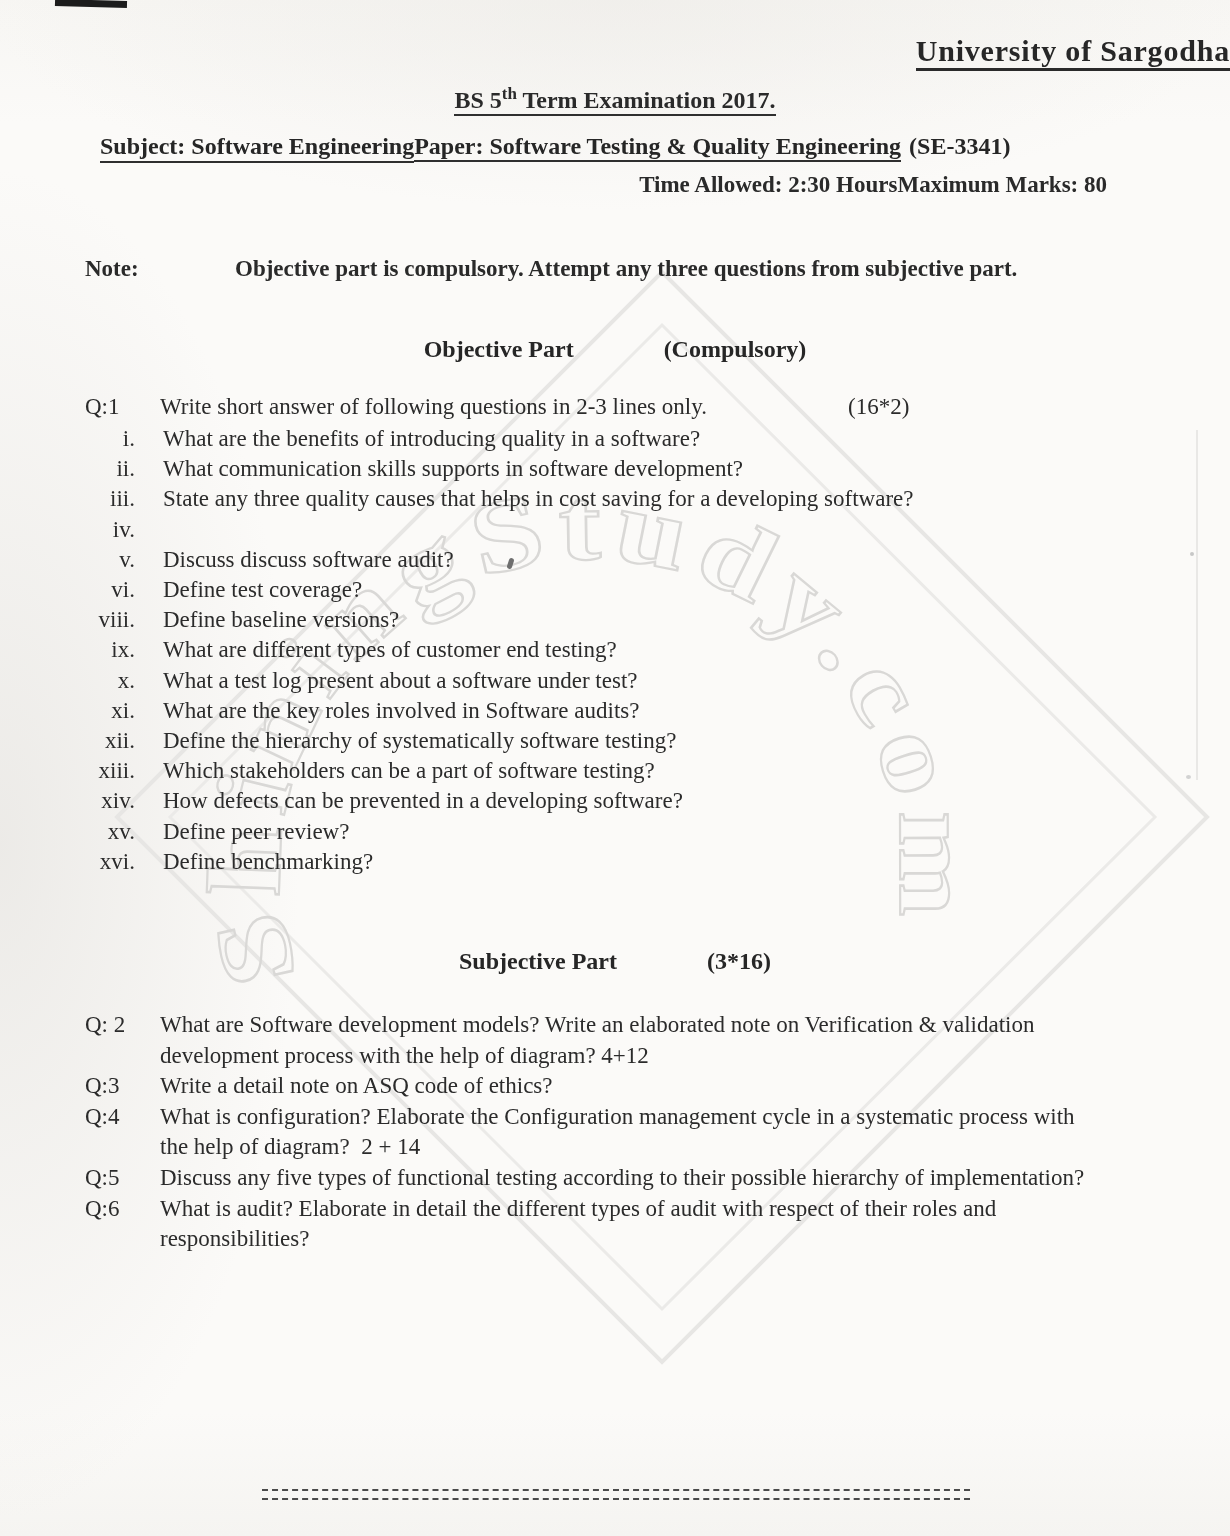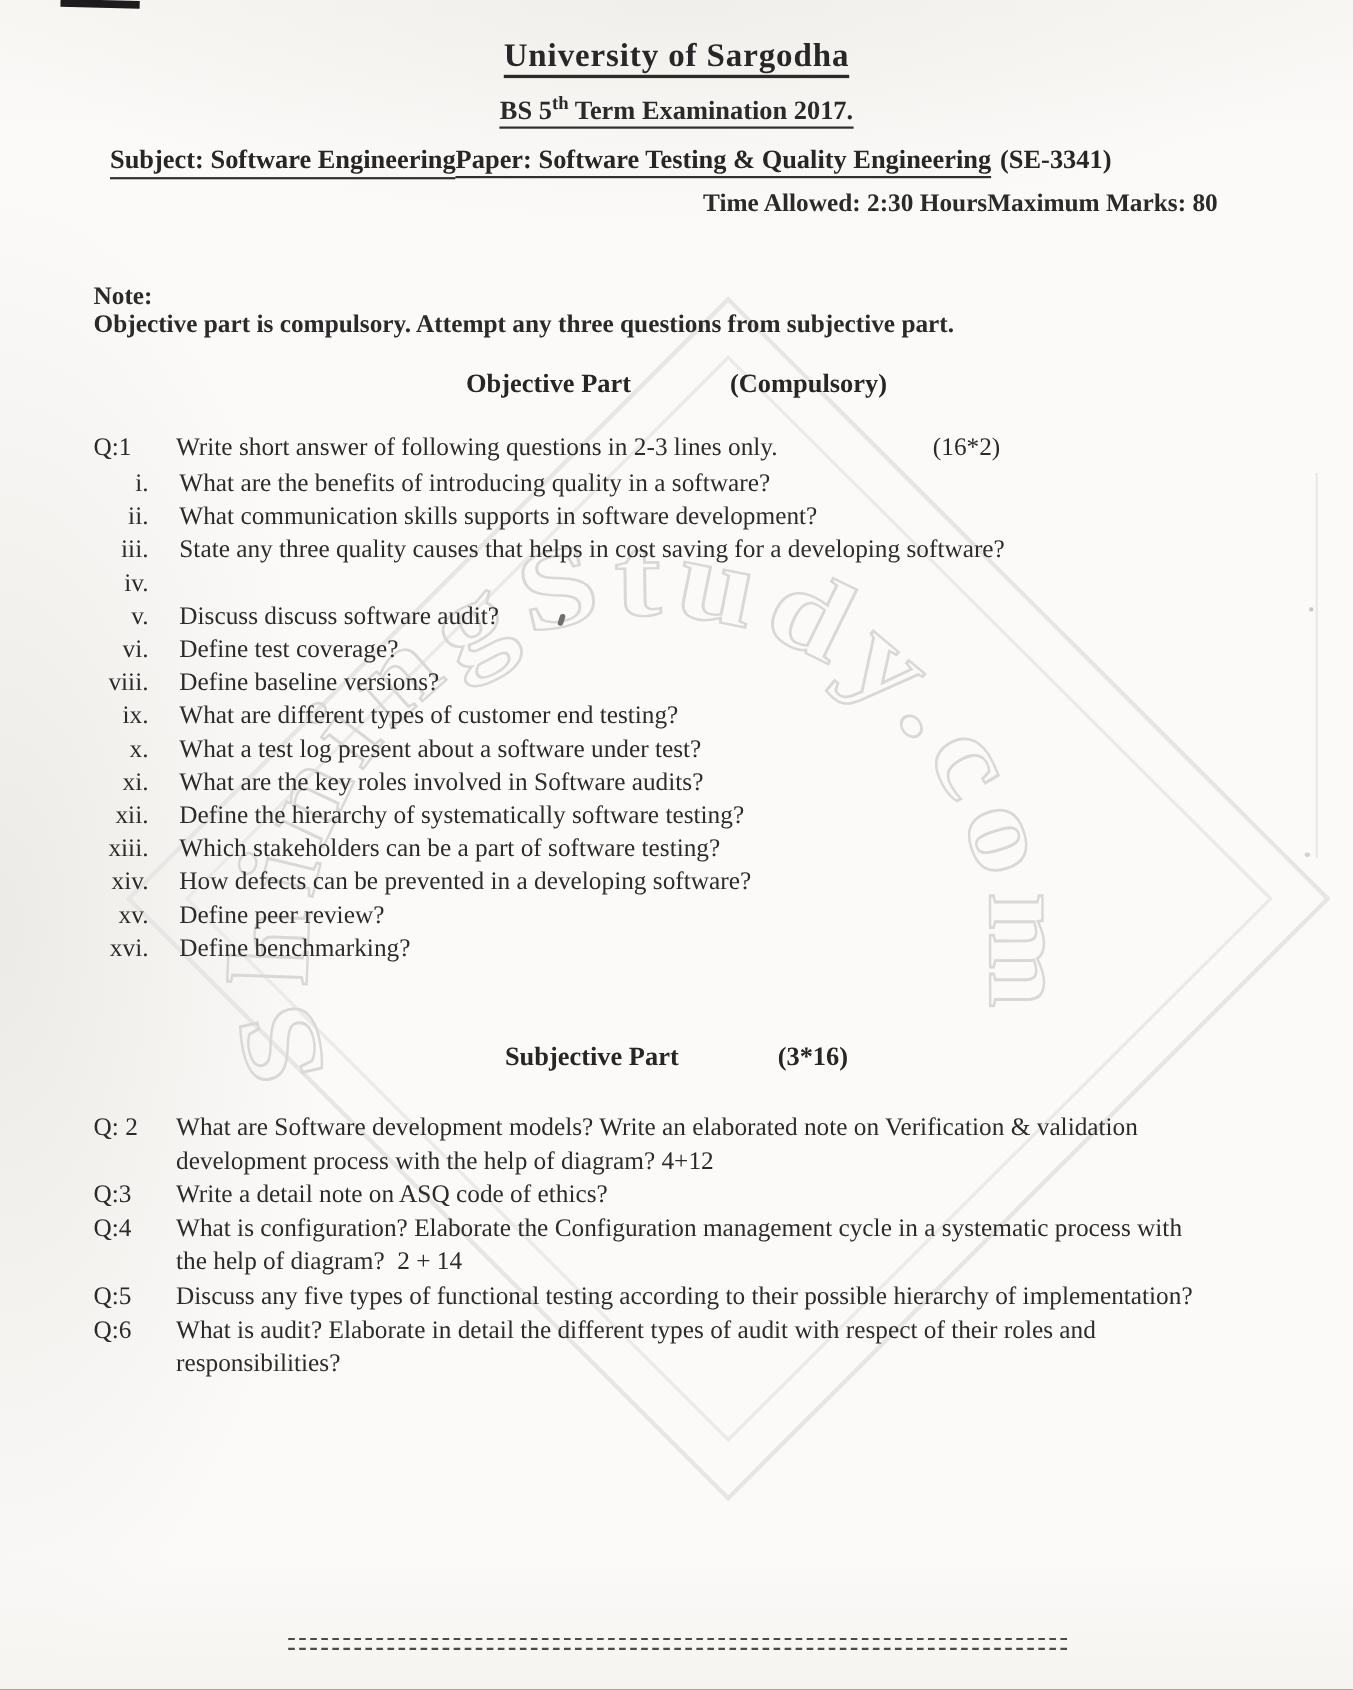--- a/index.html
+++ b/index.html
@@ -12,30 +12,30 @@
     font-family:"Liberation Serif","DejaVu Serif",serif;
     color:#2b2b2b; overflow:hidden;
   }
   .abs { position:absolute; }
   .ul2 { border-bottom:2px solid #2f2f2f; padding-bottom:1px; }
   .ul3 { border-bottom:3px solid #2a2a2a; padding-bottom:1px; }
 
   .wm { position:absolute; left:0; top:0; z-index:0; }
   .content { position:relative; z-index:1; }
 
-  .title-row { top:34px; left:0; width:100%; text-align:center; font-size:30px; font-weight:bold; letter-spacing:.8px; color:#272727; }
+  .title-row { top:34px; left:0; width:100%; text-align:right; font-size:30px; font-weight:bold; letter-spacing:.8px; color:#272727; }
   .subtitle-row { top:84px; left:0; width:100%; text-align:center; font-size:24px; font-weight:bold; color:#2a2a2a; }
   .subtitle-row sup { font-size:17px; }
 
   .subject-row { top:133px; left:100px; display:flex; font-size:24px; font-weight:bold; white-space:nowrap; color:#262626;}
   .paper-code { margin-left:8px; }
 
   .time-row { top:172px; left:85px; width:1022px; display:flex; justify-content:flex-end; font-size:23px; font-weight:bold; color:#2a2a2a; }
 
-  .note-row { top:256px; left:85px; display:flex; font-size:23px; font-weight:bold; color:#2a2a2a;flex-direction:column; }
+  .note-row { top:256px; left:85px; display:flex; font-size:23px; font-weight:bold; color:#2a2a2a; }
   .note-label { width:150px; flex:none; }
 
   .heading { left:0; width:100%; text-align:center; font-size:24px; font-weight:bold; color:#262626; }
   .heading .tag { margin-left:90px; }
   .obj-heading { top:336px; }
   .subj-heading { top:948px; }
 
   .q1-row { top:394px; left:85px; display:flex; font-size:23px; }
   .q1-label { width:75px; flex:none; }
   .q1-marks { top:394px; left:848px; font-size:23px; }

